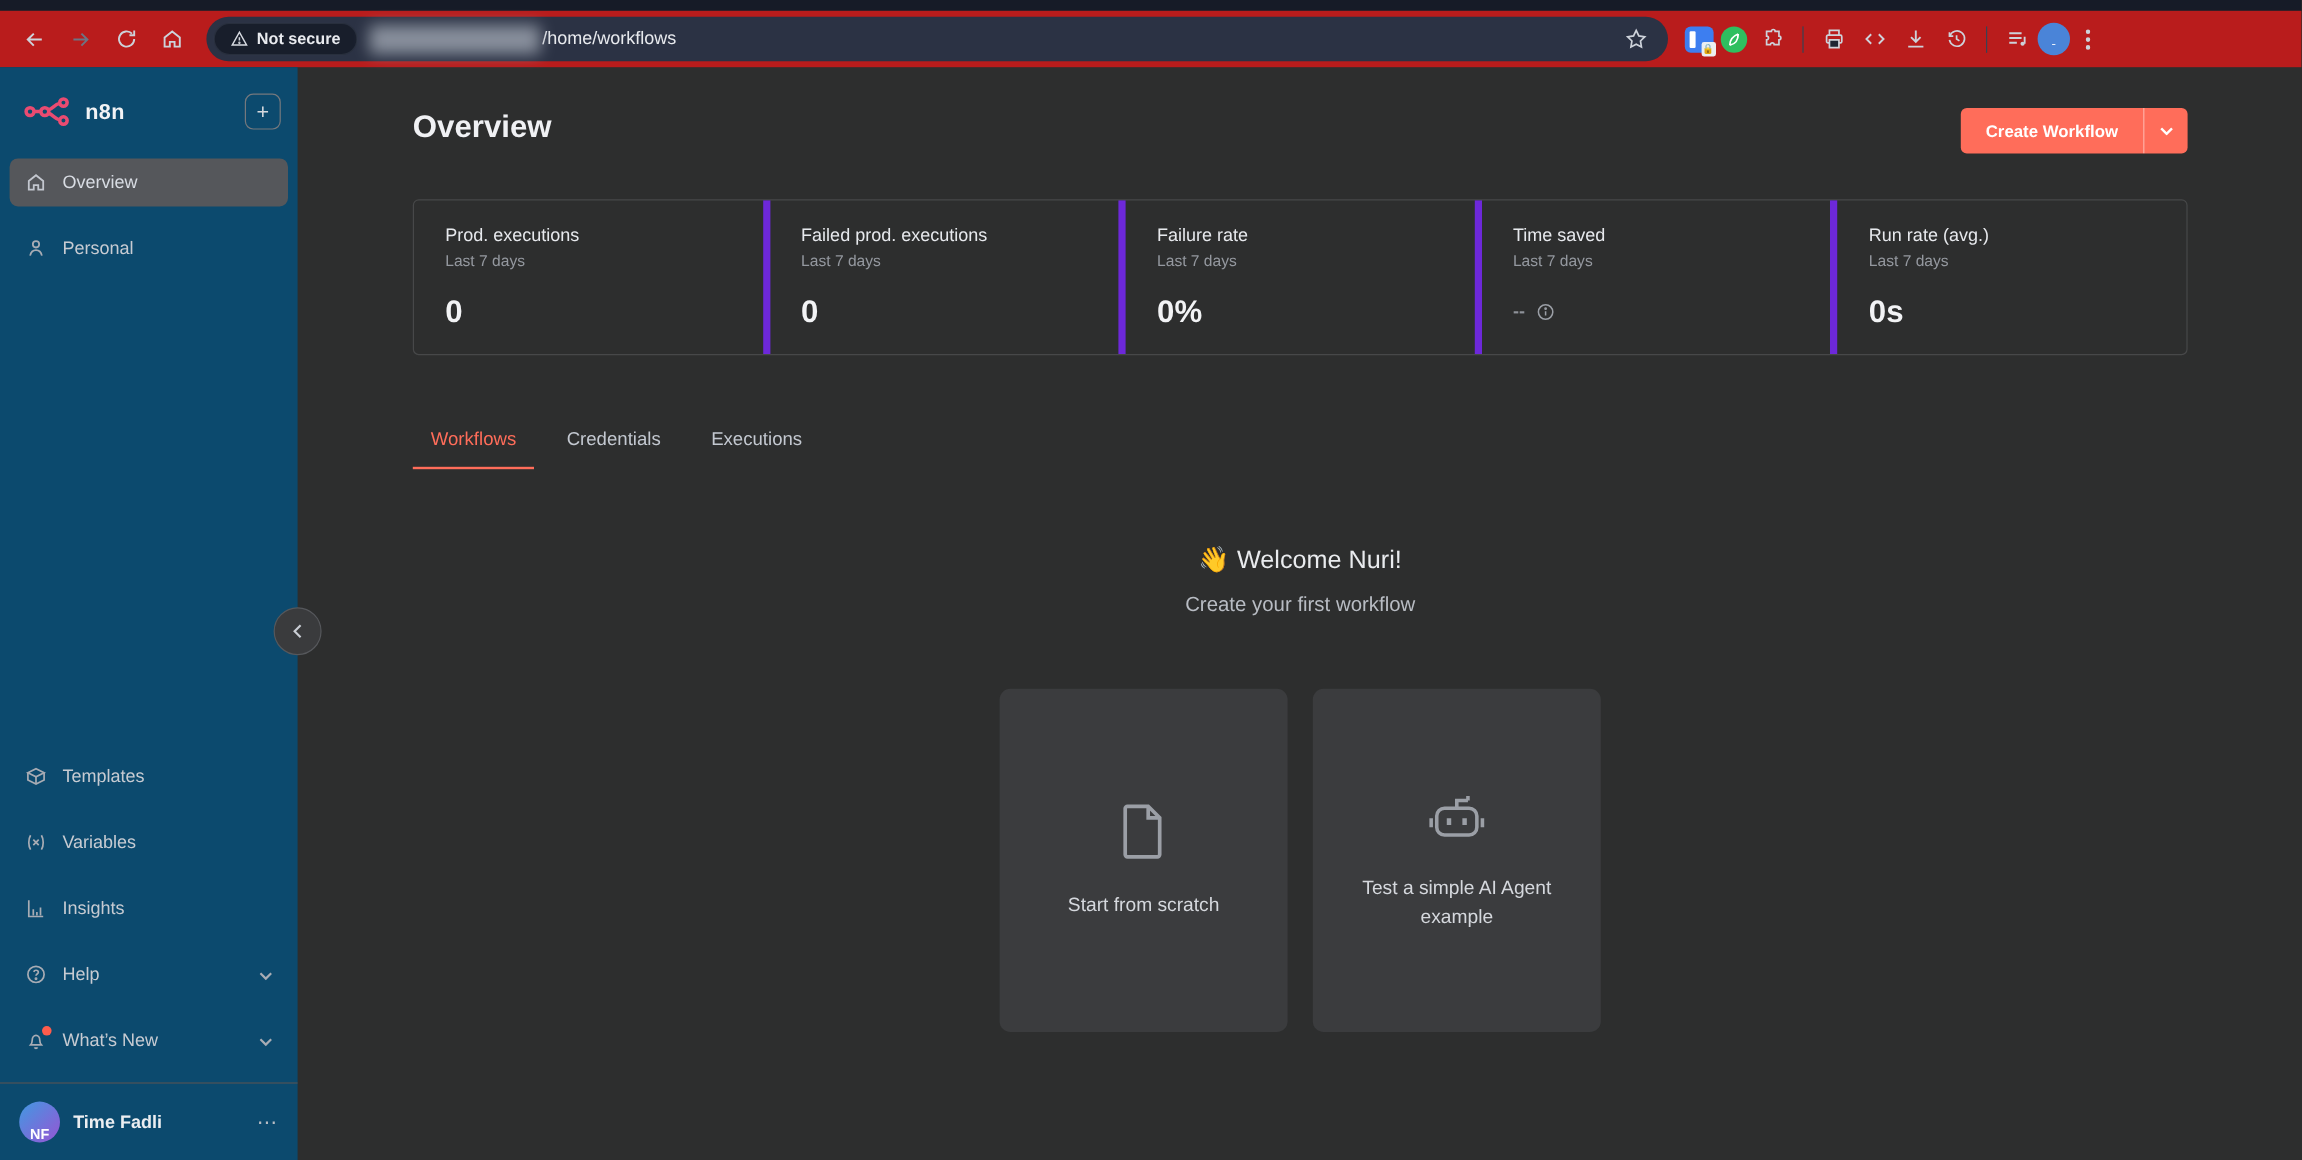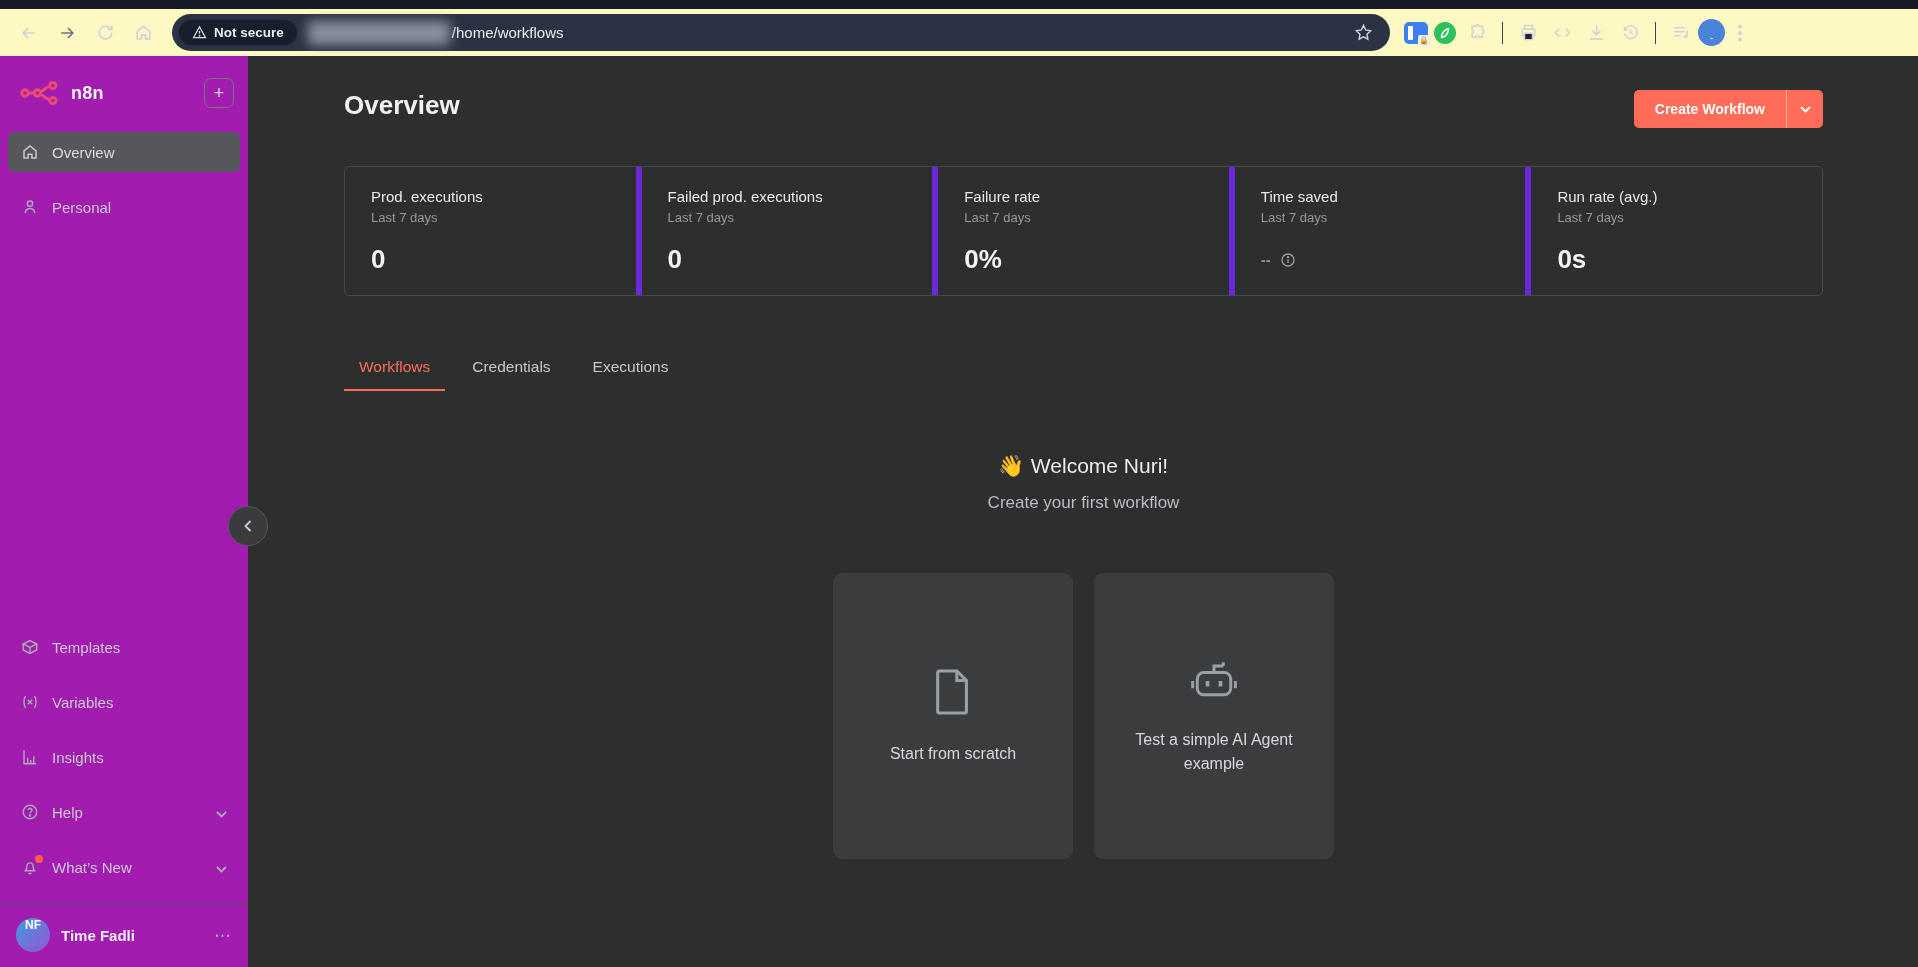--- a/index.html
+++ b/index.html
@@ -1,20 +1,20 @@
 <!DOCTYPE html>
 <html><head>
 <meta charset="utf-8">
 <style>
   * { margin:0; padding:0; box-sizing:border-box; }
   html,body { width:1918px; height:967px; background:#2d2e2e; font-family:"Liberation Sans", sans-serif; overflow:hidden; }
 
   
   .win-edge { height:9px; background:#161b27; }
-  .toolbar { height:47px; background:#fef9c3; display:flex; align-items:center; padding:0 10px; }
+  .toolbar { height:47px; background:#b91c1c; display:flex; align-items:center; padding:0 10px; }
   .tb-btn { width:38px; height:38px; border-radius:50%; display:flex; align-items:center; justify-content:center; color:#cdd2da; flex:0 0 auto; }
   .tb-btn.dim { color:#6d7483; }
   .tb-btn svg { display:block; }
   .address-bar { width:1218px; height:37px; margin-left:10px; background:#2b3244; border-radius:19px; display:flex; align-items:center; padding:0 12px 0 6px; flex:0 0 auto; }
   .sec-chip { height:27px; background:rgba(10,14,24,.55); border:1px solid #49516355; border-radius:14px; display:flex; align-items:center; gap:7px; padding:0 13px; color:#e9ebef; font-size:13.5px; font-weight:bold; flex:0 0 auto; }
   .sec-chip svg { color:#d6dae1; }
   .url-redacted { width:142px; height:24px; margin-left:10px; border-radius:3px; background:#99a0ac; filter:blur(6px); opacity:.85; flex:0 0 auto; }
   .url-path { color:#e8eaee; font-size:15px; margin-left:2px; white-space:nowrap; }
   .ab-spacer { flex:1; }
   .ext-group { display:flex; align-items:center; gap:6px; margin-left:14px; }
@@ -22,36 +22,36 @@
   .ext-blue { width:24px; height:22px; background:#3d7ef0; border-radius:5px; position:relative; display:flex; align-items:center; justify-content:flex-start; }
   .ext-blue .bar { width:5px; height:14px; background:#fff; border-radius:1px; margin-left:4px; }
   .ext-blue .lock { position:absolute; right:-2px; bottom:-3px; width:12px; height:12px; background:#eceef1; border-radius:2px; display:flex; align-items:center; justify-content:center; color:#222; font-size:8px; }
   .ext-green { width:22px; height:22px; border-radius:50%; background:#2fbf5f; display:flex; align-items:center; justify-content:center; }
   .avatar-browser { width:27px; height:27px; border-radius:50%; background:#4a84d8; display:flex; align-items:flex-end; justify-content:center; color:#eaf1fb; font-size:11px; padding-bottom:3px; }
 
   
   .app { display:flex; height:911px; position:relative; }
 
   
-  .sidebar { width:248px; background:#a21caf; display:flex; flex-direction:column; flex:0 0 auto; }
+  .sidebar { width:248px; background:#0c4a6e; display:flex; flex-direction:column; flex:0 0 auto; }
   .logo-row { display:flex; align-items:center; padding:22px 14px 18px 20px; }
   .logo-mark { display:flex; align-items:center; }
   .logo-text { color:#f2f3f5; font-size:18px; font-weight:bold; margin-left:9px; letter-spacing:.3px; }
   .add-btn { margin-left:auto; width:30px; height:30px; border:1px solid #75787d; border-radius:7px; background:transparent; color:#d6d9de; font-size:18px; line-height:1; display:flex; align-items:center; justify-content:center; cursor:pointer; }
   .nav { padding:6px 8px 0 8px; }
   .nav-item { display:flex; align-items:center; gap:13px; height:40px; padding:0 13px; border-radius:7px; color:#c7cbd2; font-size:15px; margin-bottom:15px; cursor:pointer; }
   .nav-item .chev { margin-left:auto; color:#9a9ea6; }
   .nav-item.active { background:#55575b; color:#d8dce3; }
   .nav-item svg { color:#a8acb4; flex:0 0 auto; }
   .nav-item.active svg { color:#c3c7cf; }
   .side-spacer { flex:1; }
   .bell-wrap { position:relative; display:flex; }
   .bell-dot { position:absolute; top:-3px; right:-4px; width:8px; height:8px; border-radius:50%; background:#ff5c4c; }
   .user-row { border-top:1px solid #515356; display:flex; align-items:center; gap:11px; padding:15px 16px; }
-  .user-avatar { width:34px; height:34px; border-radius:50%; background:linear-gradient(135deg,#4e8fe0 15%,#8a5fd6 85%); color:#fff; font-size:12px; font-weight:bold; display:flex; align-items:flex-start; justify-content:center; }
+  .user-avatar { width:34px; height:34px; border-radius:50%; background:linear-gradient(135deg,#4e8fe0 15%,#8a5fd6 85%); color:#fff; font-size:12px; font-weight:bold; display:flex; align-items:flex-end; justify-content:center; }
   .user-name { color:#eceef1; font-size:15px; font-weight:bold; }
   .user-menu { margin-left:auto; color:#b9bdc4; font-size:17px; letter-spacing:1px; cursor:pointer; }
   .collapse-btn { position:absolute; left:228px; top:450px; width:40px; height:40px; border-radius:50%; background:#3a3b3d; border:1px solid #56585c; color:#c9cdd4; display:flex; align-items:center; justify-content:center; cursor:pointer; z-index:5; }
 
   
   .main { flex:1; padding:34px 95px 0 96px; }
   .header-row { display:flex; align-items:flex-start; }
   .page-title { color:#f0f1f4; font-size:26px; font-weight:bold; }
   .page-subtitle { color:#b6bac1; font-size:16px; margin-top:8px; }
   .create-btn { margin-left:auto; display:flex; align-items:stretch; background:#ff6d5a; border-radius:5px; overflow:hidden; cursor:pointer; height:38px; }

